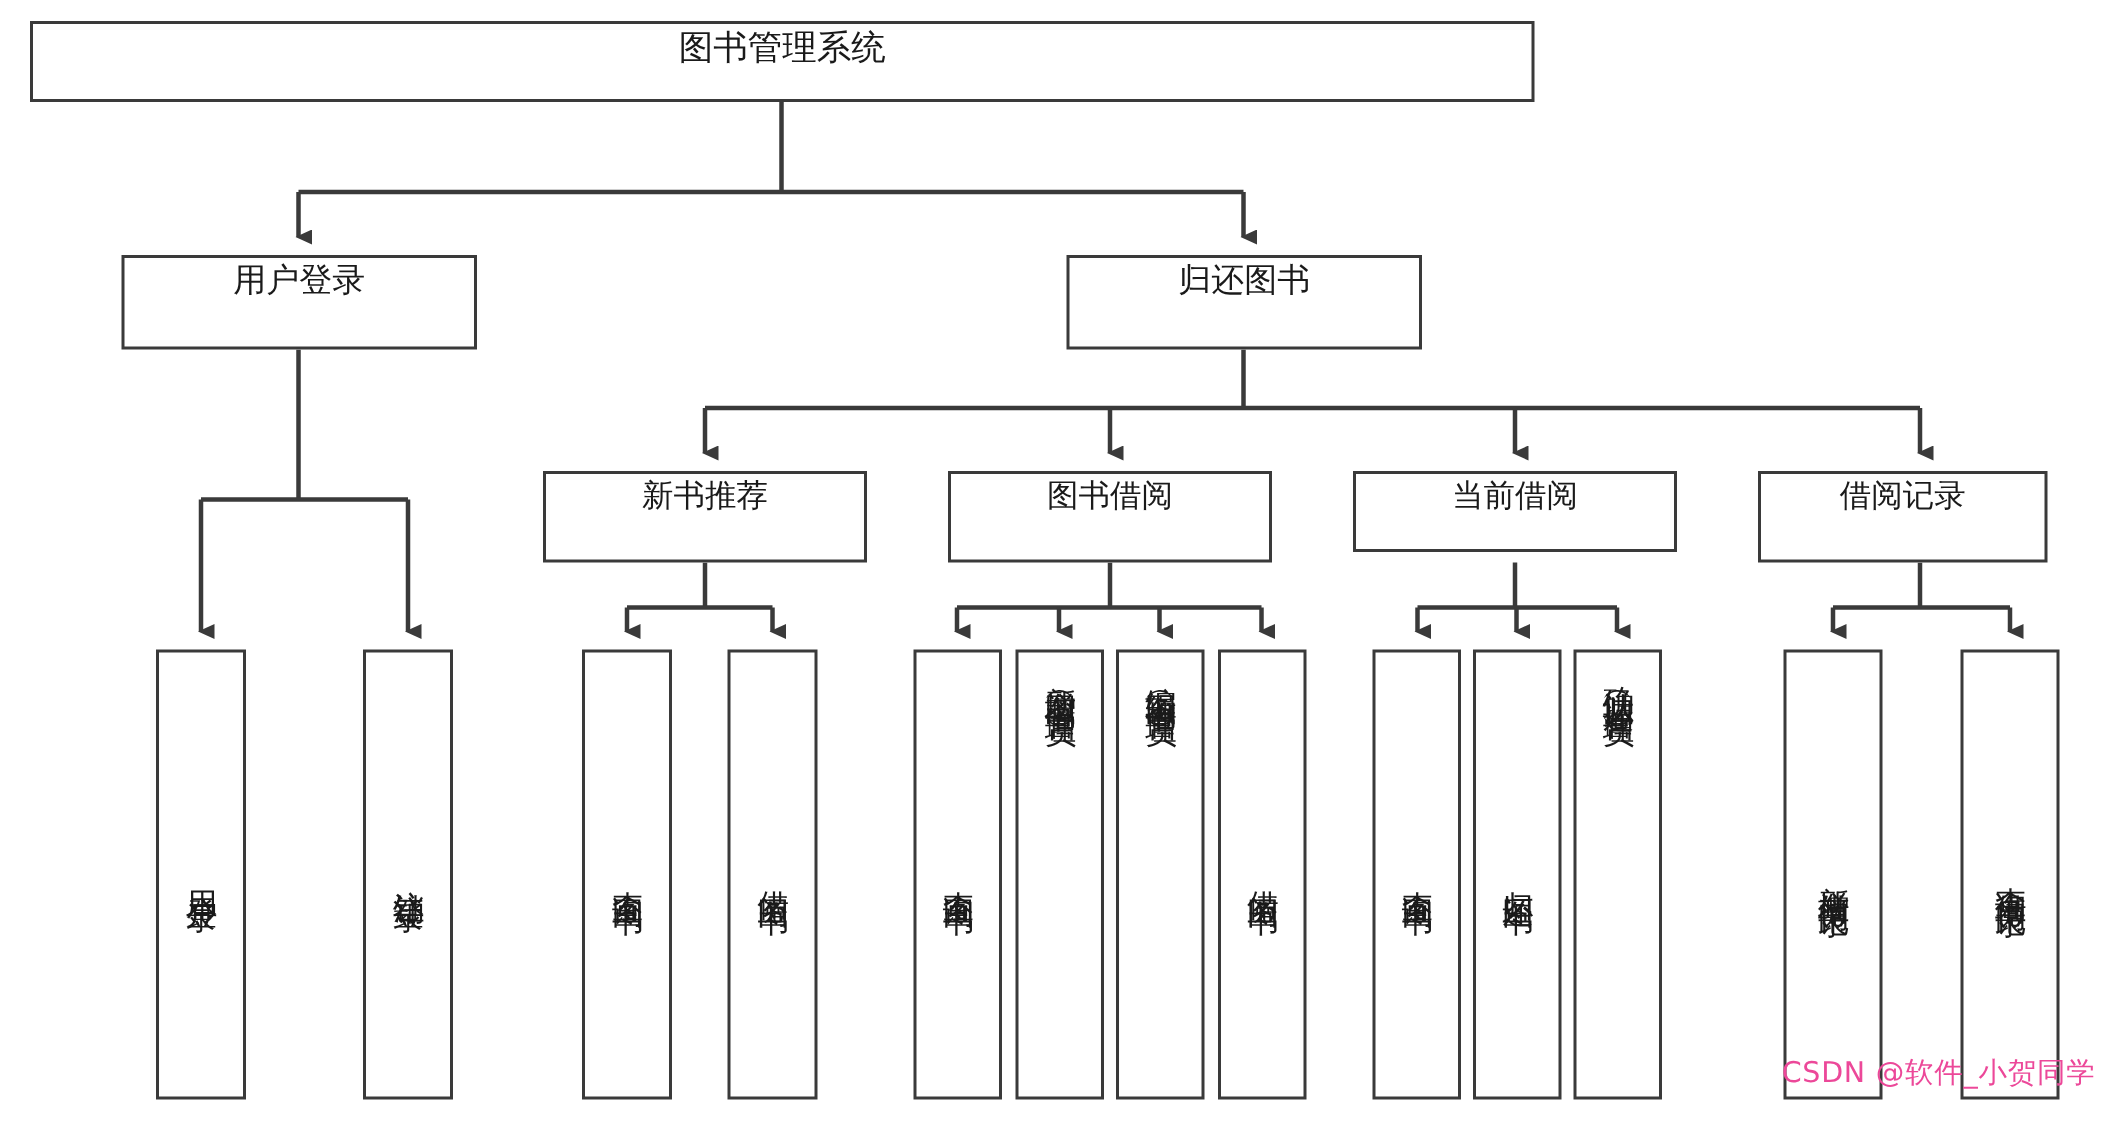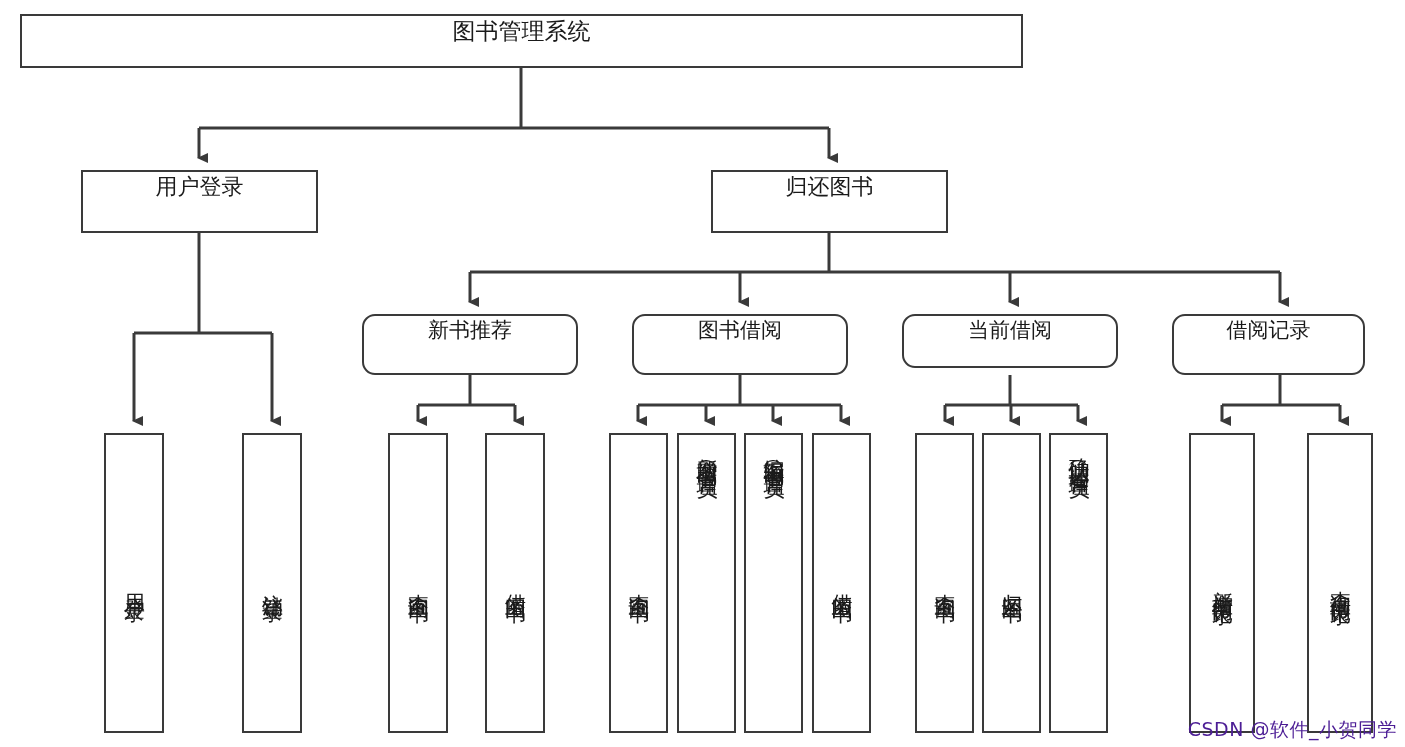--- a/index.html
+++ b/index.html
@@ -36,44 +36,43 @@
     color: #1a1a1a;
   }
   .node.root {
     font-size: 23px;
   }
   .node.lvl2 {
     font-size: 22px;
   }
   .node.lvl3 {
     font-size: 21px;
-    border-radius: 13px;
   }
   .node.leaf {
     align-items: flex-start;
     justify-content: center;
     padding-top: 6px;
     font-size: 21px;
   }
   .vtext {
     writing-mode: vertical-rl;
     text-orientation: upright;
     letter-spacing: 3px;
     line-height: 1.0;
     white-space: nowrap;
   }
   .leaf.mid .vtext {
     
   }
   .watermark {
     position: absolute;
     right: 8px;
-    bottom: 4px;
+    bottom: 19px;
     font-size: 19px;
-    color: #4c1d95;
+    color: #ec4899;
     white-space: nowrap;
     letter-spacing: 0.5px;
   }
 </style>
 </head>
 <body>
 
 <div id="canvas">
 
   <svg class="wires" viewBox="0 0 1405 747">

